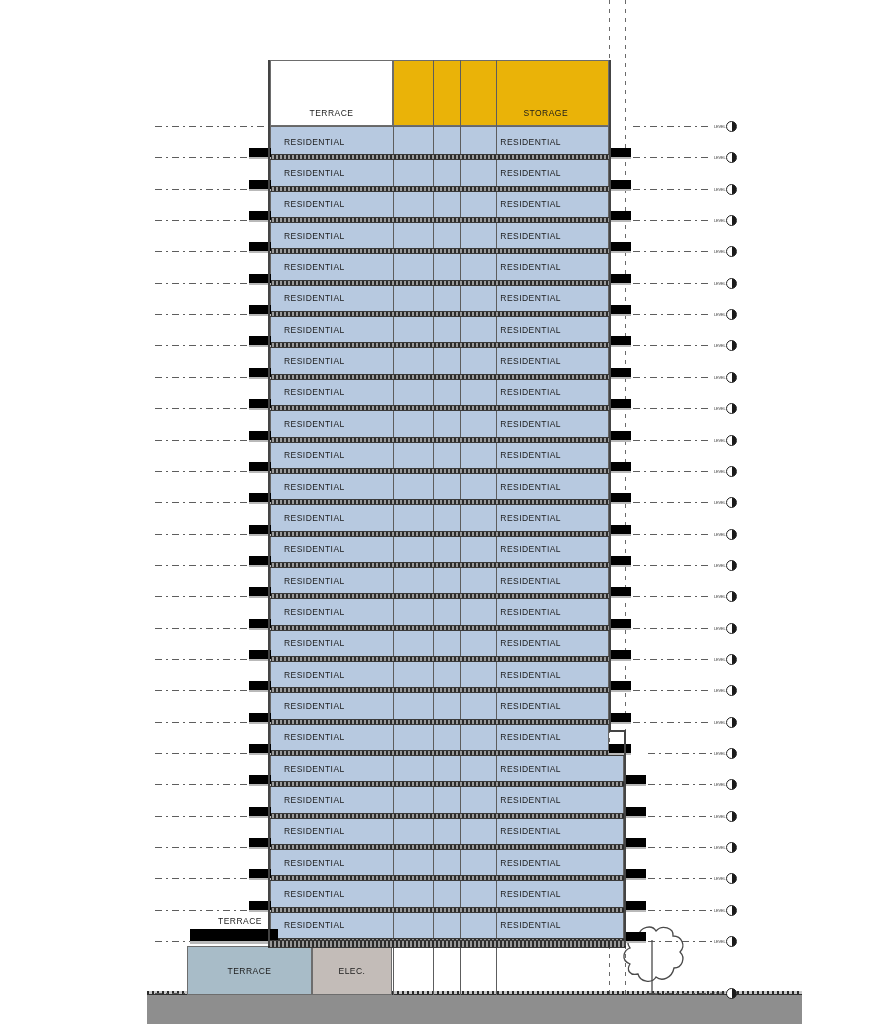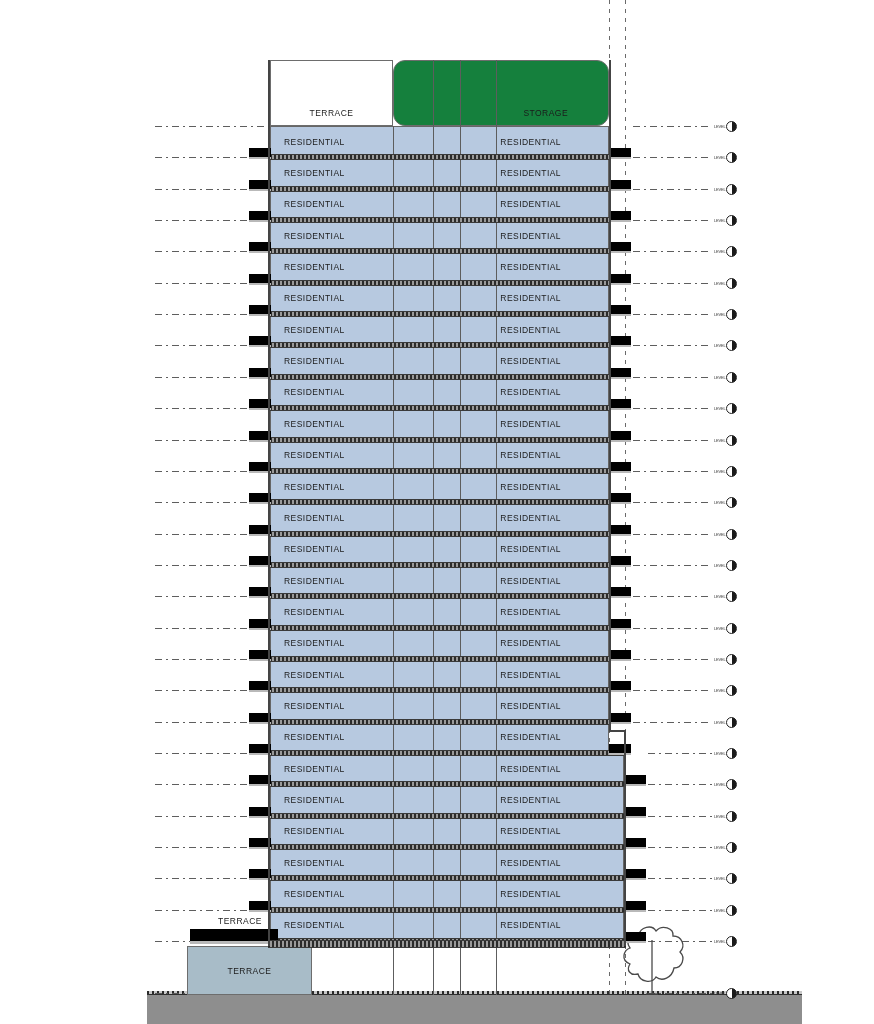--- a/index.html
+++ b/index.html
@@ -78,21 +78,21 @@
 <body>
 
 <div id="sheet">
     <div class="abs" style="left: 135px; top: 995px; width: 655px; height: 29px; background: rgb(142, 142, 142);"></div>
     <div class="abs" style="left: 135px; top: 991px; width: 655px; height: 4px; background-image: repeating-linear-gradient(90deg, rgb(43, 43, 43) 0px, rgb(43, 43, 43) 2px, transparent 2px, transparent 5px); background-color: rgb(201, 201, 201); border-bottom: 1px solid rgb(46, 46, 46);"></div>
     <div class="vdash" style="left: 597px; top: 0px; height: 995px;"></div>
     <div class="vdash" style="left: 613px; top: 0px; height: 995px;"></div>
     <div class="space" style="left: 258px; top: 60px; width: 123px; height: 66px; background: rgb(255, 255, 255); align-items: flex-end; padding-bottom: 7px;">
       <span class="space-label">TERRACE</span>
     </div>
-    <div class="space" style="left: 381px; top: 60px; width: 216px; height: 66px; background: #15803d; align-items: flex-end; justify-content: flex-end; padding-bottom: 7px; padding-right: 40px; border-radius: 12px;">
+    <div class="space" style="left: 381px; top: 60px; width: 216px; height: 66px; background: #eab308; align-items: flex-end; justify-content: flex-end; padding-bottom: 7px; padding-right: 40px;">
       <span class="space-label">STORAGE</span>
     </div>
     <div class="colline" style="left: 421px; top: 60px; height: 66px;"></div>
     <div class="colline" style="left: 448px; top: 60px; height: 66px;"></div>
     <div class="colline" style="left: 484px; top: 60px; height: 66px;"></div>
     <div class="space" style="left: 258px; top: 126px; width: 339px; height: 31.35px; background: rgb(183, 201, 224); border-color: rgb(102, 102, 102); align-items: center; justify-content: flex-start; padding-left: 13px; z-index: 2;">
       <span class="space-label">RESIDENTIAL</span>
       <span class="space-label" style="position: absolute; right: 47px;">RESIDENTIAL</span>
     </div>
     <div class="colline" style="left: 381px; top: 126px; height: 31.35px; z-index: 3;"></div>
@@ -602,20 +602,23 @@
       <span class="tagsym"></span>
     </div>
     <div class="abs" style="left: 190px; top: 914px; width: 76px; height: 14px; display: flex; align-items: center; justify-content: center;">
       <span class="space-label">TERRACE</span>
     </div>
     <div class="abs" style="left: 178px; top: 929px; width: 88px; height: 12px; background: rgb(0, 0, 0); z-index: 6;"></div>
     <div class="abs" style="left: 178px; top: 941px; width: 88px; height: 3px; background: rgb(185, 185, 185); z-index: 5;"></div>
     <div class="space" style="left: 175px; top: 946px; width: 125px; height: 49px; background: rgb(168, 188, 200); justify-content: center; padding-right: 0px;">
       <span class="space-label">TERRACE</span>
     </div>
+    <div class="space" style="left: 300px; top: 946px; width: 80px; height: 49px; background: rgb(195, 188, 184); justify-content: center; padding-right: 0px;">
+      <span class="space-label">ELEC.</span>
+    </div>
     <div class="colline" style="left: 381px; top: 946px; height: 49px; z-index: 3;"></div>
     <div class="colline" style="left: 421px; top: 946px; height: 49px; z-index: 3;"></div>
     <div class="colline" style="left: 448px; top: 946px; height: 49px; z-index: 3;"></div>
     <div class="colline" style="left: 484px; top: 946px; height: 49px; z-index: 3;"></div>
     <div class="slab" style="left: 256px; top: 940px; width: 358px; height: 6px; z-index: 6;"></div>
     <div id="tree" style="left: 600px; top: 922px; width: 80px; height: 74px;"><svg width="80" height="74" viewBox="0 0 80 74">
         <path d="M18 42 C8 38 12 28 18 26 C12 18 20 10 27 13 C28 5 40 2 44 9 C50 2 62 6 61 14 C70 14 74 24 68 30 C74 36 70 46 62 46 C60 56 50 60 44 55 C40 62 28 60 26 52 C18 54 14 48 18 42 Z" fill="none" stroke="#4a4a4a" stroke-width="1.3"></path>
         <path d="M40 18 L40 72" fill="none" stroke="#4a4a4a" stroke-width="1.3"></path>
         <path d="M34 72 L46 72" fill="none" stroke="#4a4a4a" stroke-width="1.3"></path>
       </svg></div>

